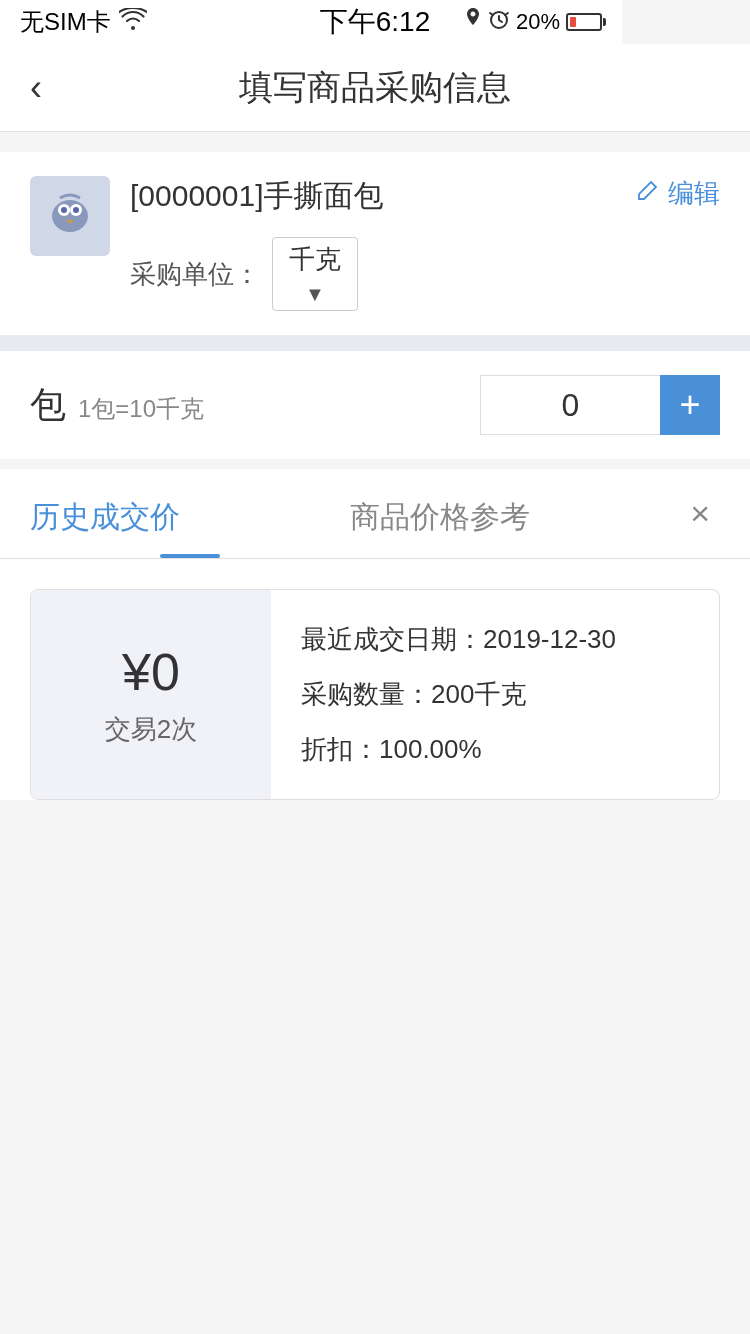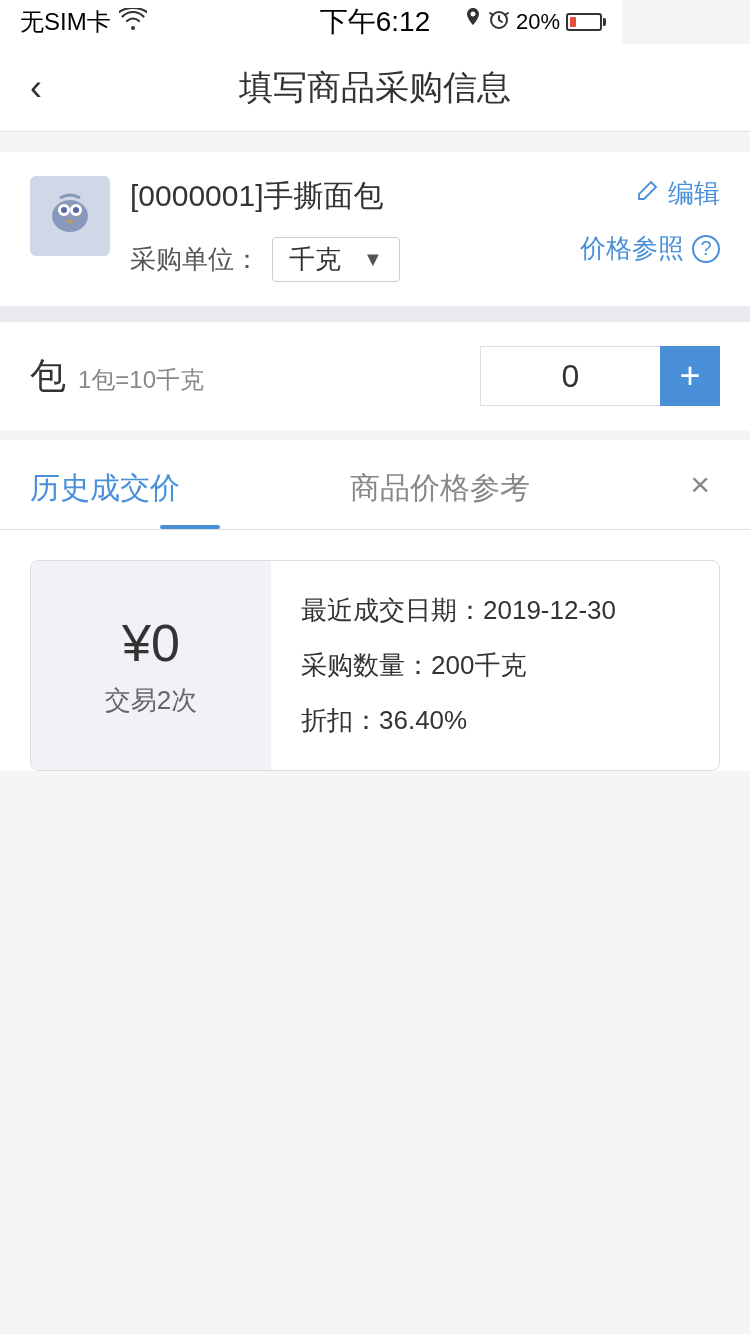--- a/index.html
+++ b/index.html
@@ -149,21 +149,22 @@
     }
     .unit-select {
       border: 1px solid #ccc;
       border-radius: 4px;
       padding: 4px 16px;
       font-size: 26px;
       color: #333;
       background: #fff;
       display: flex;
       align-items: center;
-      gap: 22px;
+      gap: 6px;
+      flex-direction: column;
     }
     .unit-arrow {
       font-size: 20px;
       color: #555;
     }
     .edit-link {
       font-size: 26px;
       color: #4a90d9;
       display: flex;
       align-items: center;
@@ -411,24 +412,20 @@
     </div>
     <div style="display:flex;flex-direction:column;align-items:flex-end;gap:16px;">
       <div class="edit-link">
         <span>
           <svg width="22" height="22" viewBox="0 0 22 22" fill="none">
             <path d="M15 2l5 5L8 19H3v-5L15 2z" stroke="#4a90d9" stroke-width="1.8" fill="none"></path>
           </svg>
         </span>
         <span>编辑</span>
       </div>
-      <div class="price-ref-link">
-        <span>价格参照</span>
-        <span class="price-ref-icon">?</span>
-      </div>
     </div>
   </div>
 </div>
 
 <div class="divider-strip"></div>
 
 <div class="quantity-row">
   <div class="quantity-left">
     <span class="quantity-unit-name">包</span>
     <span class="quantity-conversion">1包=10千克</span>
@@ -452,19 +449,19 @@
       <span class="transaction-count">交易2次</span>
     </div>
     <div class="transaction-right">
       <div class="transaction-detail-row">
         <span>最近成交日期：</span><span>2019-12-30</span>
       </div>
       <div class="transaction-detail-row">
         <span>采购数量：</span><span>200千克</span>
       </div>
       <div class="transaction-detail-row">
-        <span>折扣：</span><span>36.40%</span>
+        <span>折扣：</span><span>100.00%</span>
       </div>
     </div>
   </div>
 </div>
 
 <div class="main-content"></div>
 
 </body></html>

